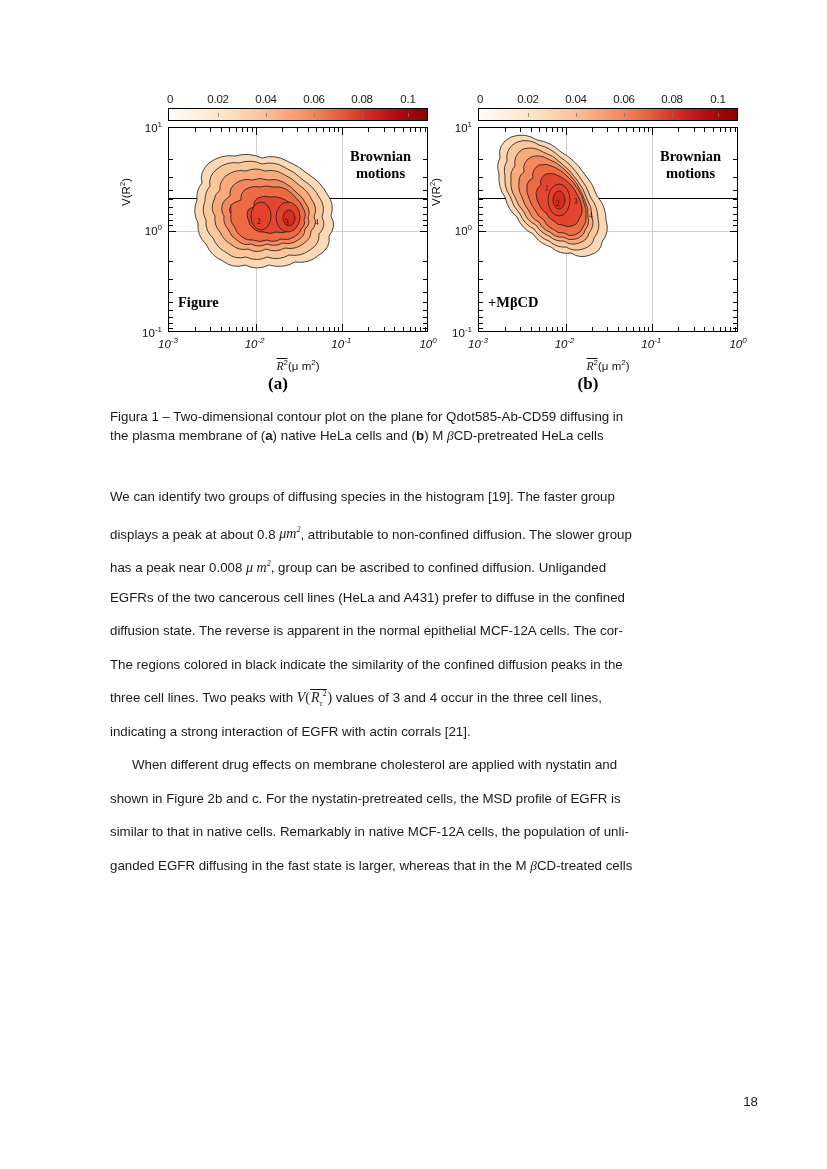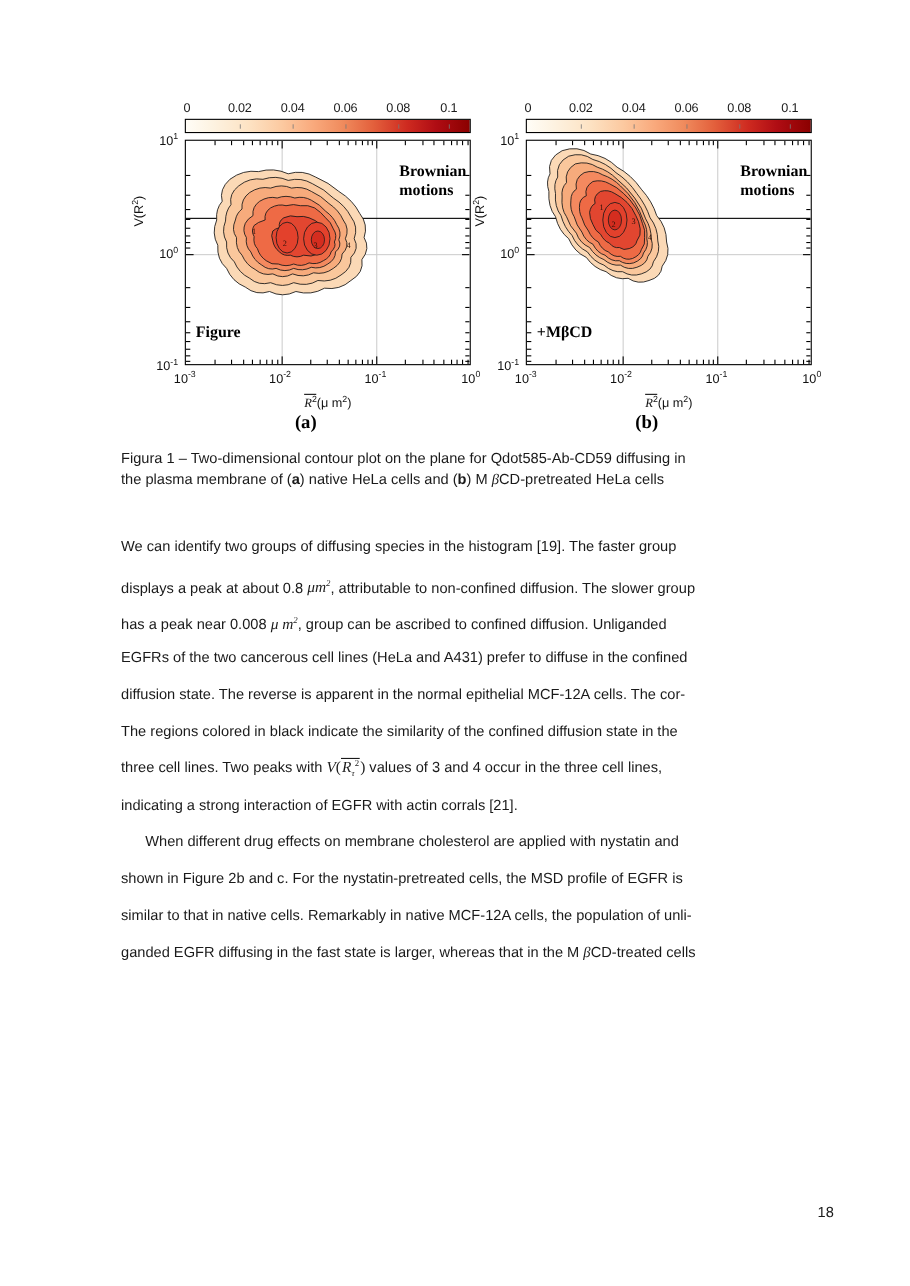--- a/index.html
+++ b/index.html
@@ -151,23 +151,23 @@
   .annot {
     position: absolute;
     font-family: "Liberation Serif", serif;
     font-weight: bold;
     font-size: 14.5px;
     color: #000;
     line-height: 1.18;
     white-space: nowrap;
   }
   .annot-brownian {
-    right: 3px;
+    right: 16px;
     top: 20px;
-    text-align: left;
+    text-align: center;
   }
   .annot-cond {
     left: 9px;
     bottom: 20px;
   }
 
   
   .ylab {
     position: absolute;
     font-size: 11.5px;
@@ -176,20 +176,21 @@
     white-space: nowrap;
     transform: translateY(-50%);
     width: 30px;
   }
   .xlab {
     position: absolute;
     font-size: 11.5px;
     color: #111;
     white-space: nowrap;
     transform: translateX(-50%);
+    font-style: italic;
   }
   sup.e { font-size: 8px; vertical-align: super; }
   sub.e { font-size: 8px; vertical-align: sub; }
 
   .yaxis-title {
     position: absolute;
     left: -4px;
     top: 120px;
     font-size: 11.5px;
     color: #111;
@@ -629,21 +630,21 @@
     <span class="para-line"><span>displays a peak at about 0.8 </span><span class="mathit">μm<sup class="e">2</sup></span><span>, attributable to non-confined diffusion. The slower group</span></span>
 
     <span class="para-line"><span>has a peak near 0.008 </span><span class="mathit">μ m<sup class="e">2</sup></span><span>, group can be ascribed to confined diffusion.  Unliganded</span></span>
 
     <span class="para-line">EGFRs of the two cancerous cell lines (HeLa and A431) prefer to diffuse in the confined</span>
 
     <span class="para-line">diffusion state. The reverse is apparent in the normal epithelial MCF-12A cells. The cor-</span>
 
 
 
-    <span class="para-line">The regions colored in black indicate the similarity of the confined diffusion state in the</span>
+    <span class="para-line">The regions colored in black indicate the similarity of the confined diffusion peaks in the</span>
 
     <span class="para-line"><span>three cell lines.  Two peaks with </span><span class="mathrm"><span class="mathit">V</span>(<span class="vbar"><span class="mathit">R<sub class="e">τ</sub></span><sup class="e">2</sup></span>)</span><span> values of 3 and 4 occur in the three cell lines,</span></span>
 
     <span class="para-line">indicating a strong interaction of EGFR with actin corrals [21].</span>
 
     <span class="para-line"><span class="indent"></span><span>When different drug effects on membrane cholesterol are applied with nystatin and</span></span>
 
 
     <span class="para-line">shown in Figure 2b and c. For the nystatin-pretreated cells, the MSD profile of EGFR is</span>
 

